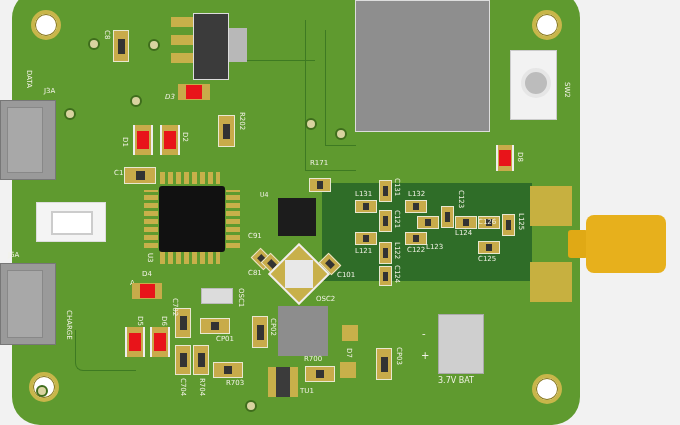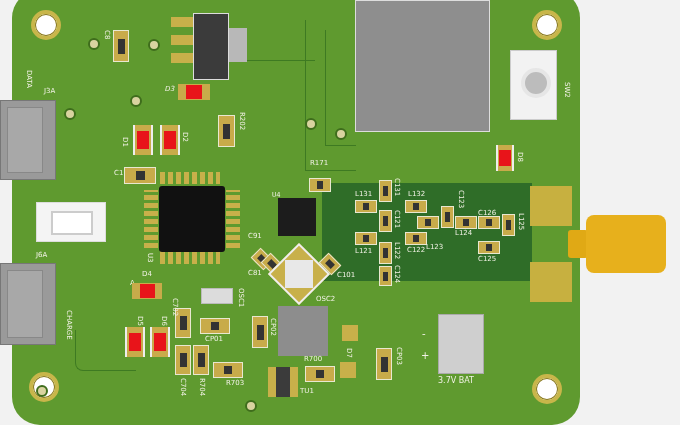--- a/index.html
+++ b/index.html
@@ -47,21 +47,21 @@
 <div class="pad" style="left:171px;top:17px;width:22px;height:10px;"></div>
 <div class="pad" style="left:171px;top:35px;width:22px;height:10px;"></div>
 <div class="pad" style="left:171px;top:53px;width:22px;height:10px;"></div>
 <div class="pad" style="left:225px;top:28px;width:22px;height:34px;background:#b8b8b8;"></div>
 <div class="chip" style="left:193px;top:13px;width:34px;height:65px;background:#3b3b3b;border:1px solid #ddd;"></div>
 
 <div class="smd" style="left:113px;top:30px;width:14px;height:30px;"></div>
 <div class="lbl v" style="left:110px;top:30px;">C8</div>
 
 <div class="led-h" style="left:178px;top:84px;width:32px;height:16px;"></div>
-<div class="lbl" style="left:165px;top:86px;font-style:italic;">D3</div>
+<div class="lbl" style="left:165px;top:94px;font-style:italic;">D3</div>
 
 <div class="smd" style="left:218px;top:115px;width:15px;height:30px;"></div>
 <div class="lbl v" style="left:245px;top:112px;">R202</div>
 
 <div class="led" style="left:133px;top:125px;width:16px;height:30px;"></div>
 <div class="lbl v" style="left:128px;top:137px;">D1</div>
 <div class="led" style="left:160px;top:125px;width:16px;height:30px;"></div>
 <div class="lbl v" style="left:188px;top:132px;">D2</div>
 
 <div class="smd-h" style="left:124px;top:167px;width:30px;height:15px;"></div>
@@ -70,35 +70,35 @@
 <div class="lbl v" style="left:32px;top:70px;">DATA</div>
 <div class="lbl" style="left:44px;top:88px;">J3A</div>
 <div class="usb" style="left:0px;top:100px;width:54px;height:78px;">
     <div class="inner"></div>
   </div>
 
 <div class="abs" style="left:36px;top:202px;width:68px;height:38px;background:#f4f4f4;border:1px solid #ddd;">
   <div class="abs" style="left:14px;top:8px;width:38px;height:20px;border:2px solid #ccc;background:#fff;"></div>
 </div>
 
-<div class="lbl" style="left:36px;top:252px;">J6A</div>
+<div class="lbl" style="left:8px;top:252px;">J6A</div>
 <div class="usb" style="left:0px;top:263px;width:54px;height:80px;">
     <div class="inner"></div>
   </div>
 <div class="lbl v" style="left:72px;top:310px;">CHARGE</div>
 
 <div class="pad" style="left:160px;top:172px;width:60px;height:12px;background:repeating-linear-gradient(90deg,#c8b04a 0 5px,transparent 5px 8px);"></div>
 <div class="pad" style="left:160px;top:250px;width:60px;height:14px;background:repeating-linear-gradient(90deg,#c8b04a 0 5px,transparent 5px 8px);"></div>
 <div class="pad" style="left:144px;top:190px;width:14px;height:58px;background:repeating-linear-gradient(0deg,#c8b04a 0 5px,transparent 5px 8px);"></div>
 <div class="pad" style="left:226px;top:190px;width:14px;height:58px;background:repeating-linear-gradient(0deg,#c8b04a 0 5px,transparent 5px 8px);"></div>
 <div class="chip" style="left:159px;top:186px;width:66px;height:66px;border-radius:3px;"></div>
 <div class="lbl v" style="left:153px;top:253px;">U3</div>
 
 <div class="chip" style="left:278px;top:198px;width:38px;height:38px;background:#1c1c1c;"></div>
-<div class="lbl" style="left:272px;top:192px;font-family:Liberation Mono, monospace;">U4</div>
+<div class="lbl" style="left:260px;top:192px;font-family:Liberation Mono, monospace;">U4</div>
 <div class="smd-h" style="left:309px;top:178px;width:20px;height:12px;"></div>
 <div class="lbl" style="left:310px;top:160px;">R171</div>
 
 <div class="smd" style="left:379px;top:180px;width:11px;height:20px;"></div>
 <div class="lbl v" style="left:400px;top:178px;">C131</div>
 <div class="smd-h" style="left:355px;top:200px;width:20px;height:11px;"></div>
 <div class="lbl" style="left:355px;top:191px;">L131</div>
 <div class="smd" style="left:379px;top:210px;width:11px;height:20px;"></div>
 <div class="lbl v" style="left:400px;top:210px;">C121</div>
 <div class="smd-h" style="left:355px;top:232px;width:20px;height:11px;"></div>
@@ -111,21 +111,21 @@
 <div class="lbl" style="left:408px;top:191px;">L132</div>
 <div class="smd-h" style="left:405px;top:232px;width:20px;height:11px;"></div>
 <div class="lbl" style="left:407px;top:247px;">C122</div>
 <div class="smd-h" style="left:417px;top:216px;width:20px;height:11px;"></div>
 <div class="lbl" style="left:426px;top:244px;">L123</div>
 <div class="smd" style="left:441px;top:206px;width:11px;height:20px;"></div>
 <div class="lbl v" style="left:464px;top:190px;">C123</div>
 <div class="smd-h" style="left:455px;top:216px;width:20px;height:11px;"></div>
 <div class="lbl" style="left:455px;top:230px;">L124</div>
 <div class="smd-h" style="left:478px;top:216px;width:20px;height:11px;"></div>
-<div class="lbl" style="left:478px;top:210px;">C126</div>
+<div class="lbl" style="left:478px;top:219px;">C126</div>
 <div class="smd-h" style="left:478px;top:241px;width:20px;height:11px;"></div>
 <div class="lbl" style="left:478px;top:256px;">C125</div>
 <div class="smd" style="left:502px;top:214px;width:11px;height:20px;"></div>
 <div class="lbl v" style="left:524px;top:213px;">L125</div>
 
 <div class="smd" style="left:255px;top:250px;width:12px;height:16px;transform:rotate(-45deg);"></div>
 <div class="lbl" style="left:248px;top:270px;">C81</div>
 <div class="smd" style="left:265px;top:255px;width:12px;height:16px;transform:rotate(-45deg);"></div>
 <div class="lbl" style="left:248px;top:233px;">C91</div>
 <div class="abs" style="left:277px;top:252px;width:40px;height:40px;background:#c8b04a;border:2px solid #eee;transform:rotate(45deg);">
@@ -141,21 +141,21 @@
 <div class="led" style="left:125px;top:327px;width:16px;height:30px;"></div>
 <div class="lbl v" style="left:143px;top:316px;">D5</div>
 <div class="led" style="left:150px;top:327px;width:16px;height:30px;"></div>
 <div class="lbl v" style="left:167px;top:316px;">D6</div>
 
 <div class="abs" style="left:201px;top:288px;width:30px;height:14px;background:#dcdcdc;border:1px solid #bbb;"></div>
 <div class="lbl v" style="left:244px;top:288px;">OSC1</div>
 <div class="smd" style="left:175px;top:308px;width:14px;height:28px;"></div>
 <div class="lbl v" style="left:178px;top:298px;">C702</div>
 <div class="smd-h" style="left:200px;top:318px;width:28px;height:14px;"></div>
-<div class="lbl" style="left:205px;top:336px;">CP01</div>
+<div class="lbl" style="left:216px;top:336px;">CP01</div>
 <div class="smd" style="left:175px;top:345px;width:14px;height:28px;"></div>
 <div class="lbl v" style="left:186px;top:378px;">C704</div>
 <div class="smd" style="left:193px;top:345px;width:14px;height:28px;"></div>
 <div class="lbl v" style="left:205px;top:378px;">R704</div>
 <div class="smd-h" style="left:213px;top:362px;width:28px;height:14px;"></div>
 <div class="lbl" style="left:226px;top:380px;">R703</div>
 
 <div class="smd" style="left:252px;top:316px;width:14px;height:30px;"></div>
 <div class="lbl v" style="left:276px;top:318px;">CP02</div>
 <div class="abs" style="left:278px;top:306px;width:50px;height:50px;background:#8d8d8d;"></div>

